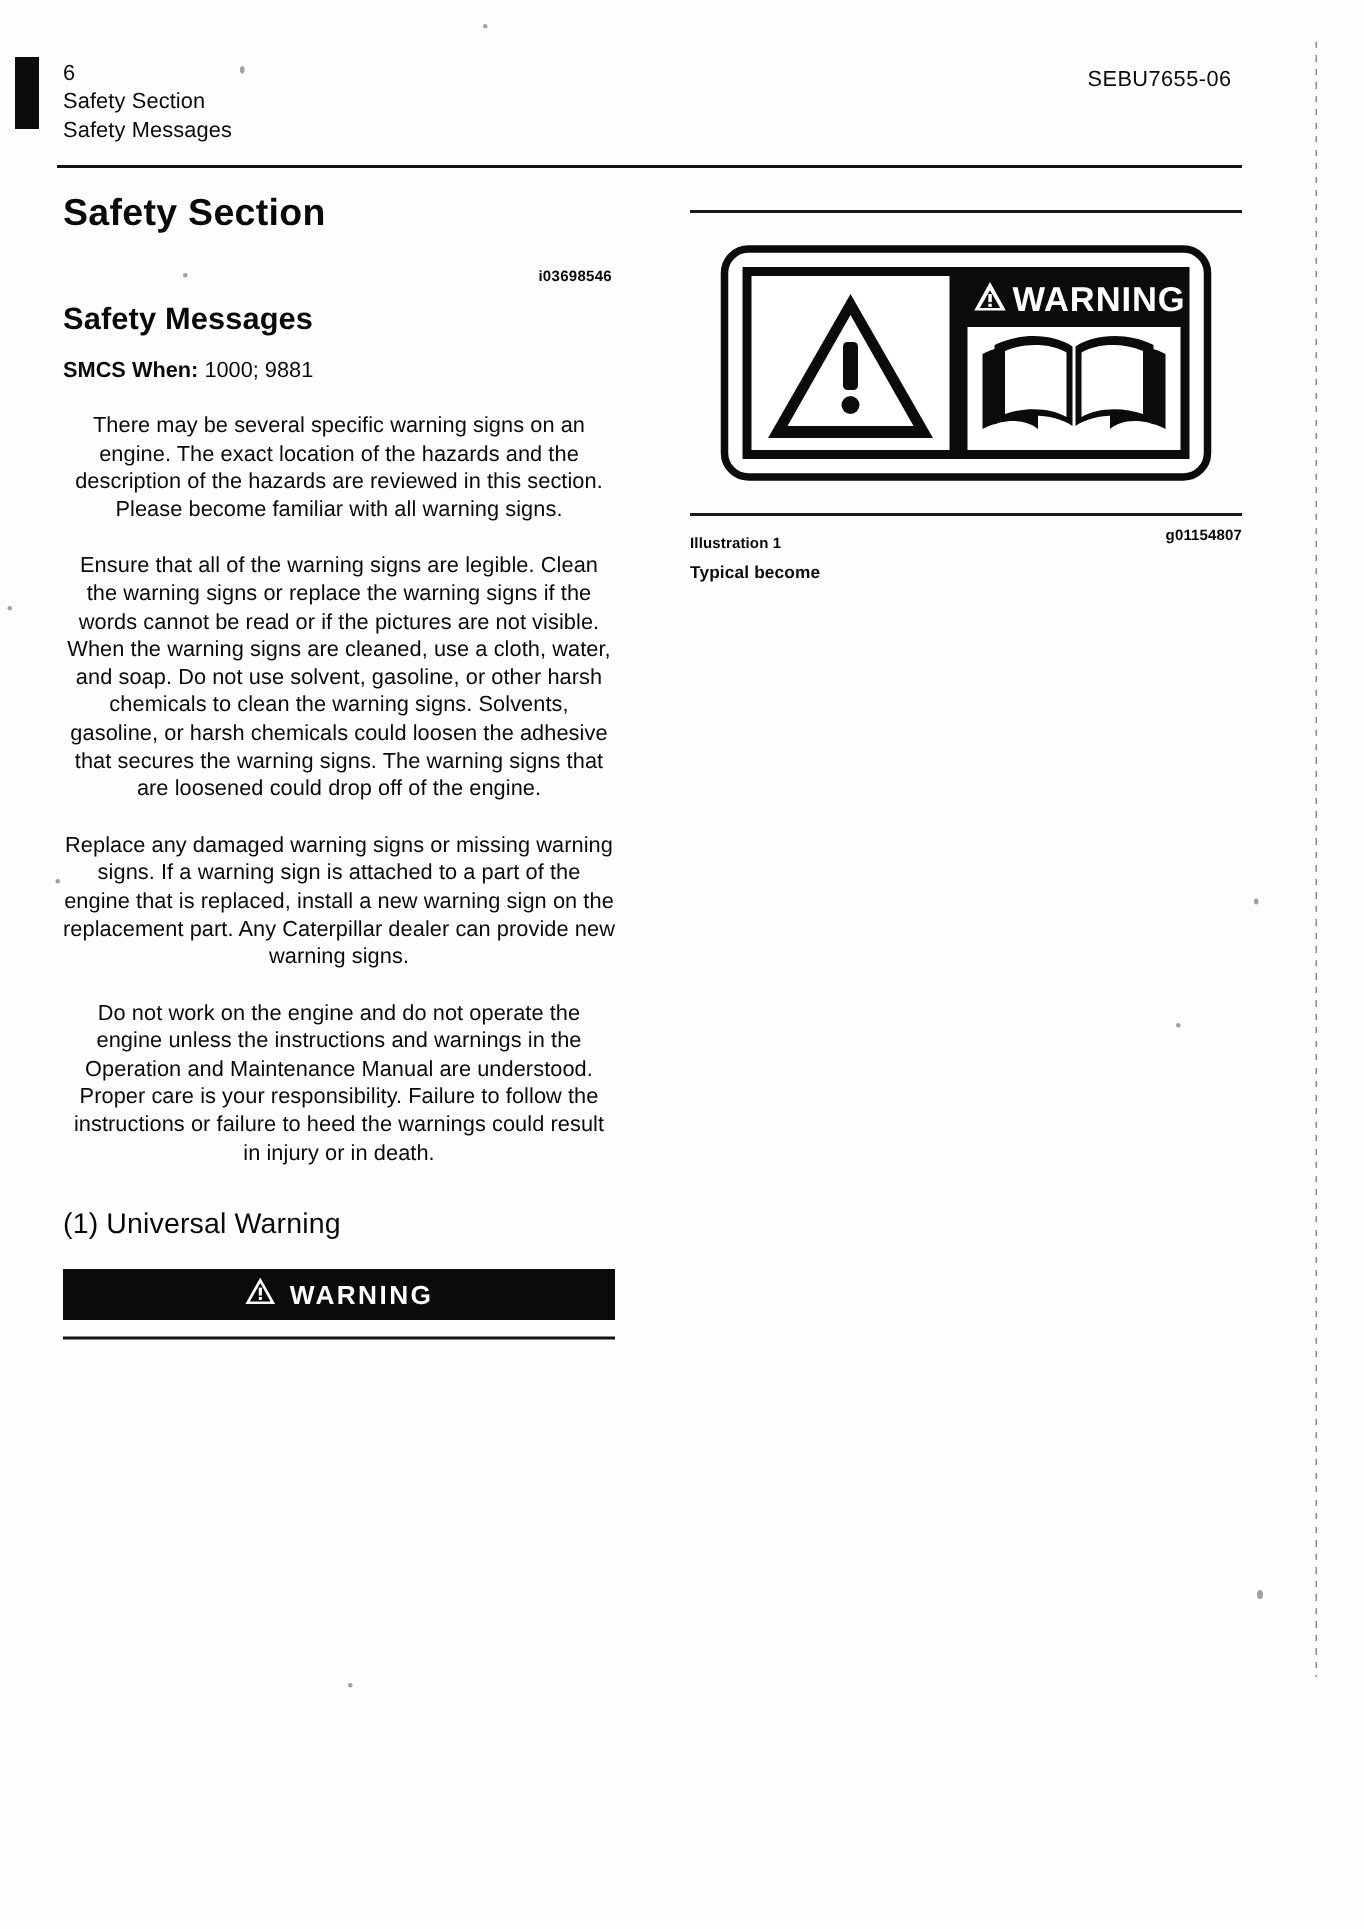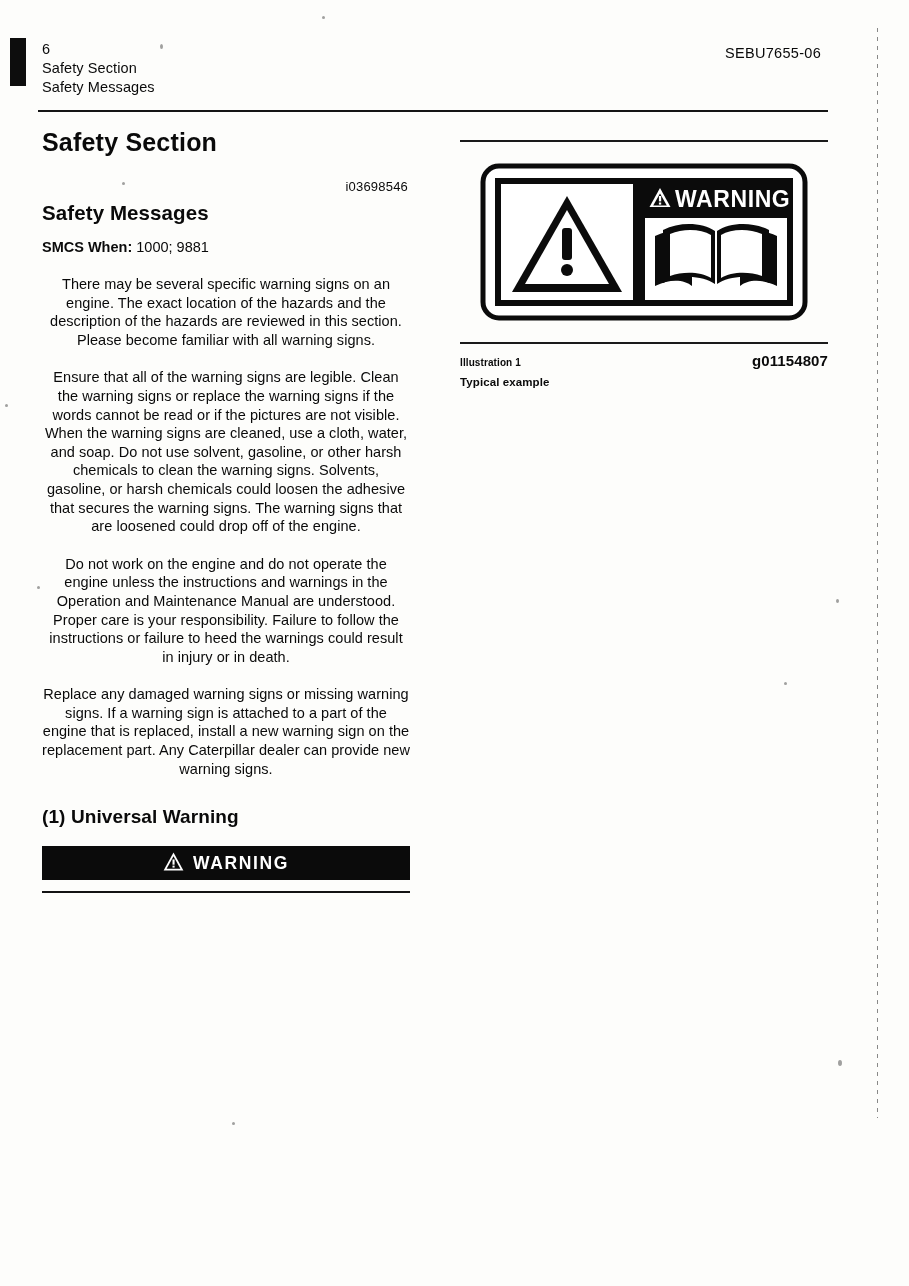--- a/index.html
+++ b/index.html
@@ -97,22 +97,22 @@
     letter-spacing: 0.2px;
   }
 
   .topic-head-wrap {
     position: relative;
   }
   .doc-id {
     position: absolute;
     right: 2px;
     top: -22px;
-    font-size: 13px;
-    font-weight: normal;
+    font-size: 10px;
+    font-weight: bold;
     letter-spacing: 0.2px;
   }
   h2.topic-title {
     font-size: 20.5px;
     font-weight: bold;
     margin: 0 0 14px 0;
     letter-spacing: 0.1px;
   }
   .smcs {
     font-size: 14.5px;
@@ -123,21 +123,21 @@
   p.body {
     font-size: 14.5px;
     line-height: 18.6px;
     margin: 0 0 19px 0;
     letter-spacing: 0.05px;
     text-align: center;
   }
 
   h3.sub-title {
     font-size: 19px;
-    font-weight: bold;
+    font-weight: normal;
     margin: 28px 0 18px 0;
     letter-spacing: 0.1px;
   }
 
   
   .warn-block { position: relative; }
   .warn-banner {
     background: #0b0b0b;
     height: 34px;
     display: flex;
@@ -193,21 +193,21 @@
   }
   .caption-main {
     font-size: 10px;
     font-weight: bold;
     letter-spacing: 0.1px;
   }
   .caption-gid {
     position: absolute;
     right: 0;
     top: 0;
-    font-size: 15px;
+    font-size: 10px;
     font-weight: bold;
     letter-spacing: 0.1px;
   }
   .caption-sub {
     font-size: 11.5px;
     font-weight: bold;
     margin-top: 7px;
     letter-spacing: 0.1px;
   }
   .right-body {
@@ -248,22 +248,22 @@
       <h2 class="topic-title">Safety Messages</h2>
     </div>
 
     <p class="smcs">
       <b>SMCS When:</b>
       <span>1000; 9881</span>
     </p>
 
     <p class="body">There may be several specific warning signs on an engine. The exact location of the hazards and the description of the hazards are reviewed in this section. Please become familiar with all warning signs.</p>
     <p class="body">Ensure that all of the warning signs are legible. Clean the warning signs or replace the warning signs if the words cannot be read or if the pictures are not visible. When the warning signs are cleaned, use a cloth, water, and soap. Do not use solvent, gasoline, or other harsh chemicals to clean the warning signs. Solvents, gasoline, or harsh chemicals could loosen the adhesive that secures the warning signs. The warning signs that are loosened could drop off of the engine.</p>
+    <p class="body">Replace any damaged warning signs or missing warning signs. If a warning sign is attached to a part of the engine that is replaced, install a new warning sign on the replacement part. Any Caterpillar dealer can provide new warning signs.</p>
     <p class="body">Do not work on the engine and do not operate the engine unless the instructions and warnings in the Operation and Maintenance Manual are understood. Proper care is your responsibility. Failure to follow the instructions or failure to heed the warnings could result in injury or in death.</p>
-    <p class="body">Replace any damaged warning signs or missing warning signs. If a warning sign is attached to a part of the engine that is replaced, install a new warning sign on the replacement part. Any Caterpillar dealer can provide new warning signs.</p>
 
     <h3 class="sub-title">(1) Universal Warning</h3>
 
     <div class="warn-block">
       <div class="warn-banner">
         <span class="tri">
           <svg width="21" height="19" viewBox="0 0 21 19" aria-hidden="true">
             <path d="M10.5 0.6 L20.4 18.4 L0.6 18.4 Z" fill="#ffffff"></path>
             <path d="M10.5 4.3 L17.4 16.7 L3.6 16.7 Z" fill="#0b0b0b"></path>
             <rect x="9.5" y="7.4" width="2.1" height="5.3" fill="#ffffff"></rect>
@@ -318,18 +318,18 @@
         </g>
       </svg>
     </div>
 
     <div class="rule-illus-bottom"></div>
 
     <div class="caption-row">
       <span class="caption-main">Illustration 1</span>
       <span class="caption-gid">g01154807</span>
     </div>
-    <div class="caption-sub">Typical example</div>
+    <div class="caption-sub">Typical become</div>
 
 
   </div>
 
 </div>
 
 </body></html>

